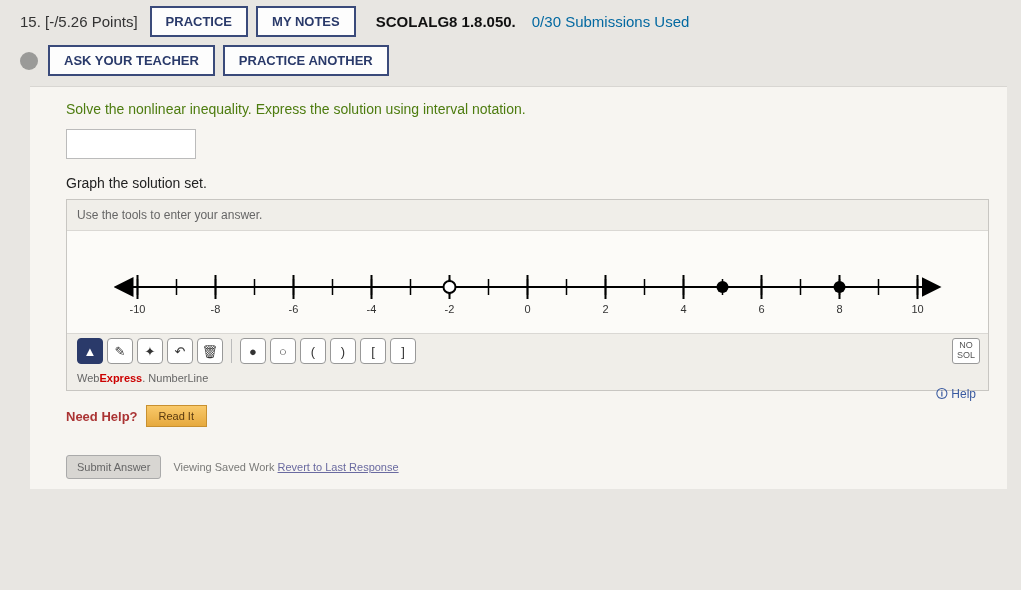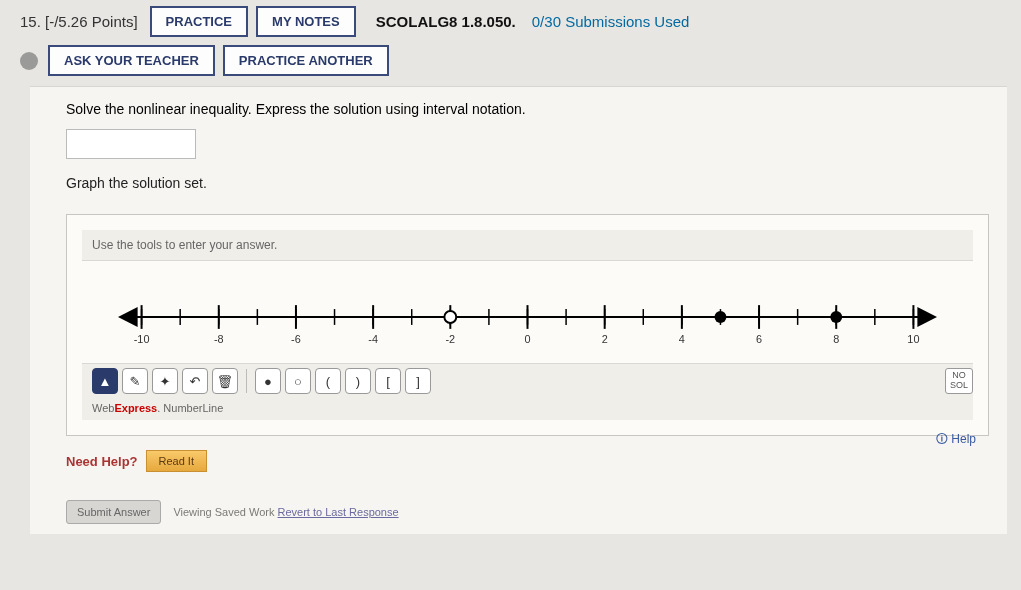--- a/index.html
+++ b/index.html
@@ -53,43 +53,43 @@
     background: #9a9a98; margin-right: 2px;
   }
   .content {
     margin: 0 14px 0 30px;
     background: #f7f5f1;
     border-top: 1px solid #d8d6d2;
     padding: 14px 18px 10px 36px;
   }
   .prompt {
     font-size: 14px;
-    color: #000000;
+    color: #4d7c0f;
     margin-bottom: 8px;
   }
   .expr {
     font-size: 14px;
     color: #111;
     margin: 6px 0 12px 48px;
   }
   .ans-input {
     width: 130px; height: 30px;
     border: 1px solid #bbb;
     background: #fff;
     margin: 4px 0 16px 0;
   }
   .sub-prompt {
     font-size: 14px;
     color: #222;
-    margin-bottom: 23px;
+    margin-bottom: 8px;
   }
   .nl-box {
     border: 1px solid #c8c6c2;
     background: #fcfbf8;
-    padding: 15px;
+    padding: 0;
     margin-bottom: 14px;
   }
   .nl-header {
     font-size: 12px;
     color: #666;
     padding: 8px 10px;
     border-bottom: 1px solid #dad8d4;
     background: #f0eee9;
   }
   .nl-canvas {
@@ -116,21 +116,21 @@
     cursor:pointer;
   }
   .tool.dark { background:#2a3a6a; color:#fff; border-color:#2a3a6a;}
   .tool-sep { width:1px; height:24px; background:#bbb; margin:0 4px;}
   .brand {
     font-size: 11px; color:#666; padding:2px 10px 6px 10px;
     background:#f0eee9;
   }
   .brand b { color:#c00; font-weight:700;}
   .nosol {
-    position:absolute; right:0; top:4px;
+    position:absolute; right:8px; top:4px;
     border:1px solid #999; border-radius:3px;
     font-size:9px; color:#555; padding:2px 4px;
     background:#fff; text-align:center; line-height:1.1;
     cursor:pointer;
   }
   .help-link {
     font-size:12px; color:#3a5aa0;
     position:absolute; right:10px; bottom:-18px;
     padding:2px;
   }

